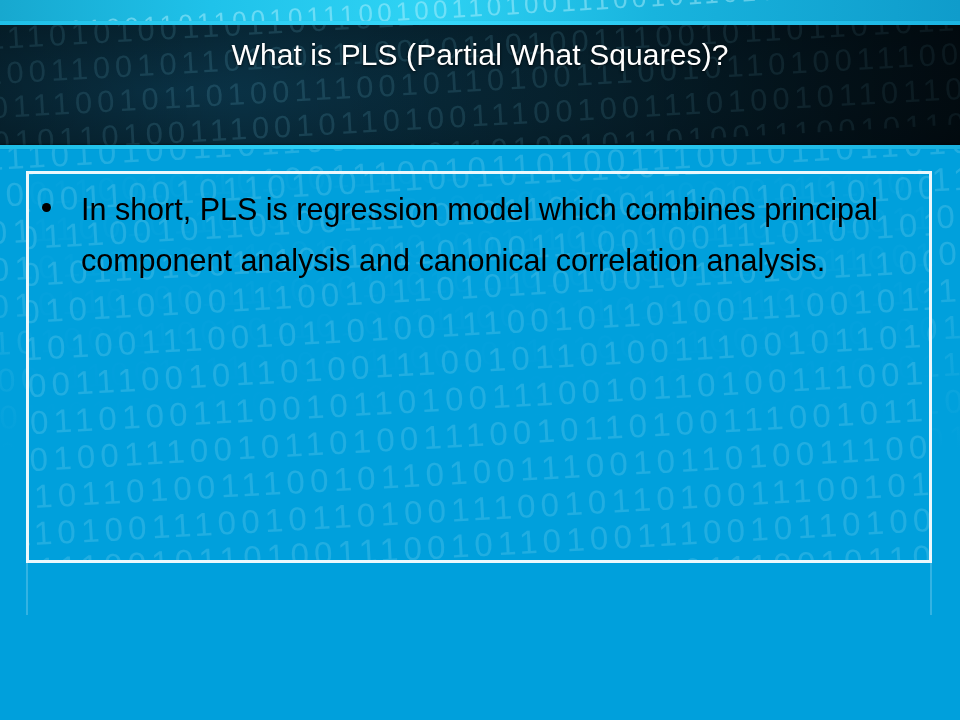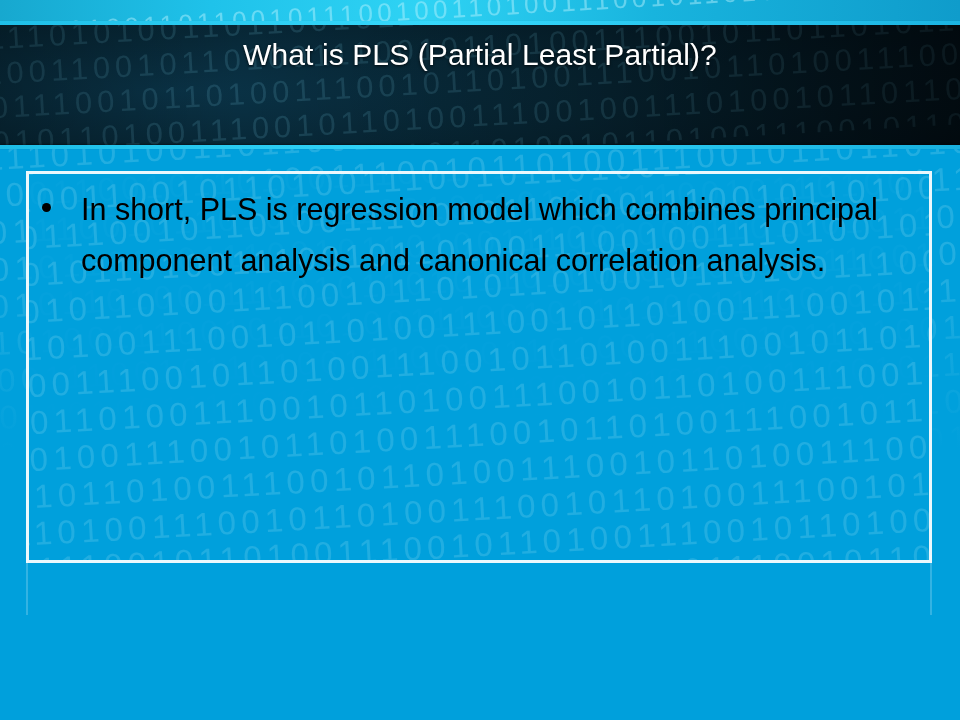--- a/index.html
+++ b/index.html
@@ -271,21 +271,21 @@
 1010011100101101001110010110101101001011010011100101
 0111001011010011100101101001110010110100111001011010
 1001011010011100101101001110010110100111001011010011
 1001110010110100111001011010011100101101001110010110
 1110010110100111001011010011100101101001110010110100
 0100111001011010011100101101001110010110100111001011
 0111001011010011100101101001110010110100111001011010
 0101101001110010110100111001011010011100101101001110</div>
     <div class="band-shade"></div>
   </div>
-  <div class="title-text">What is PLS (Partial Least Partial)?</div>
+  <div class="title-text">What is PLS (Partial What Squares)?</div>
 
   <div class="rule-2"></div>
 
   <div class="mid-band">
     <div class="binary-layer">1001110101001101100101110010011010011100101101001110
 0111001100101101001110010110100111001011011010110101
 0100111001011010011100101101001110010110100111001011
 0100101101001110010110100111001001110100101101100111
 1100101101001110010110101101001011010011100101101001
 1011010011100101101001110010110100111001011010011100

